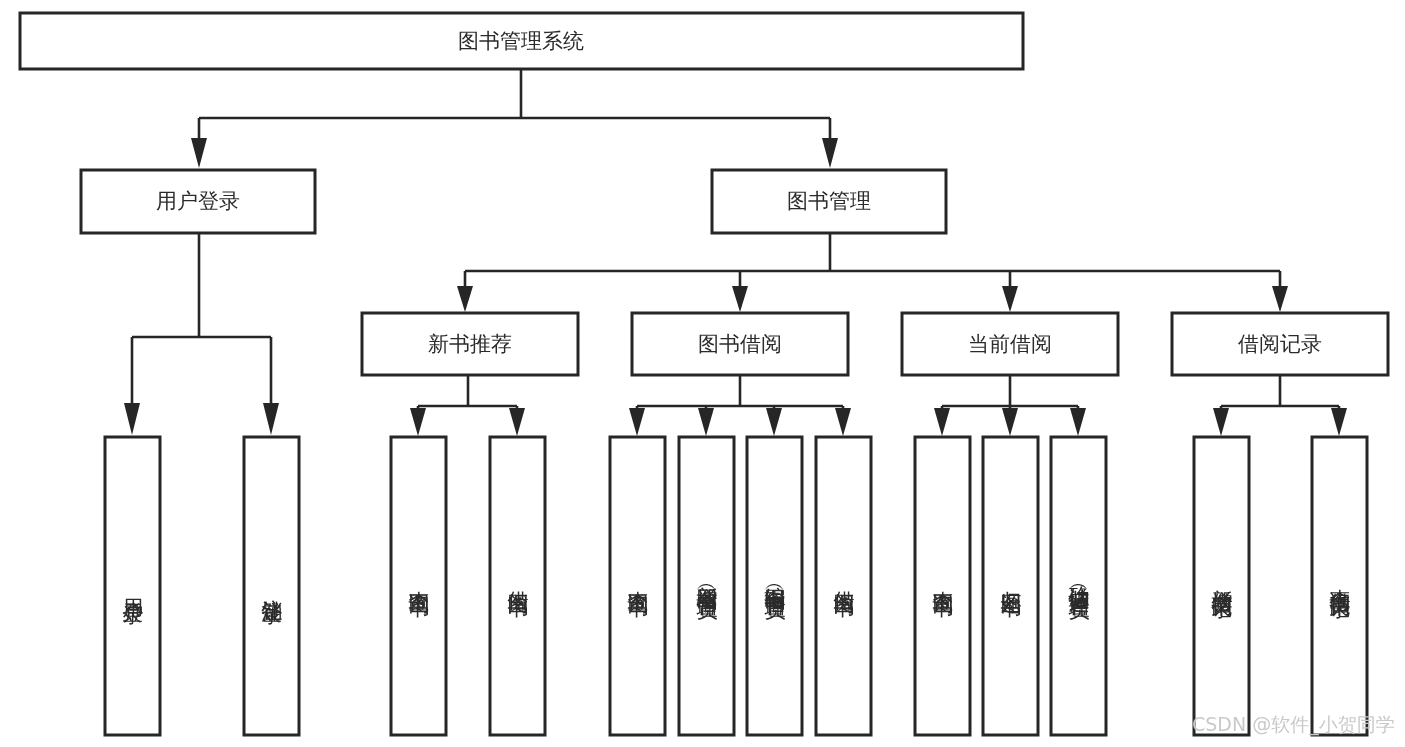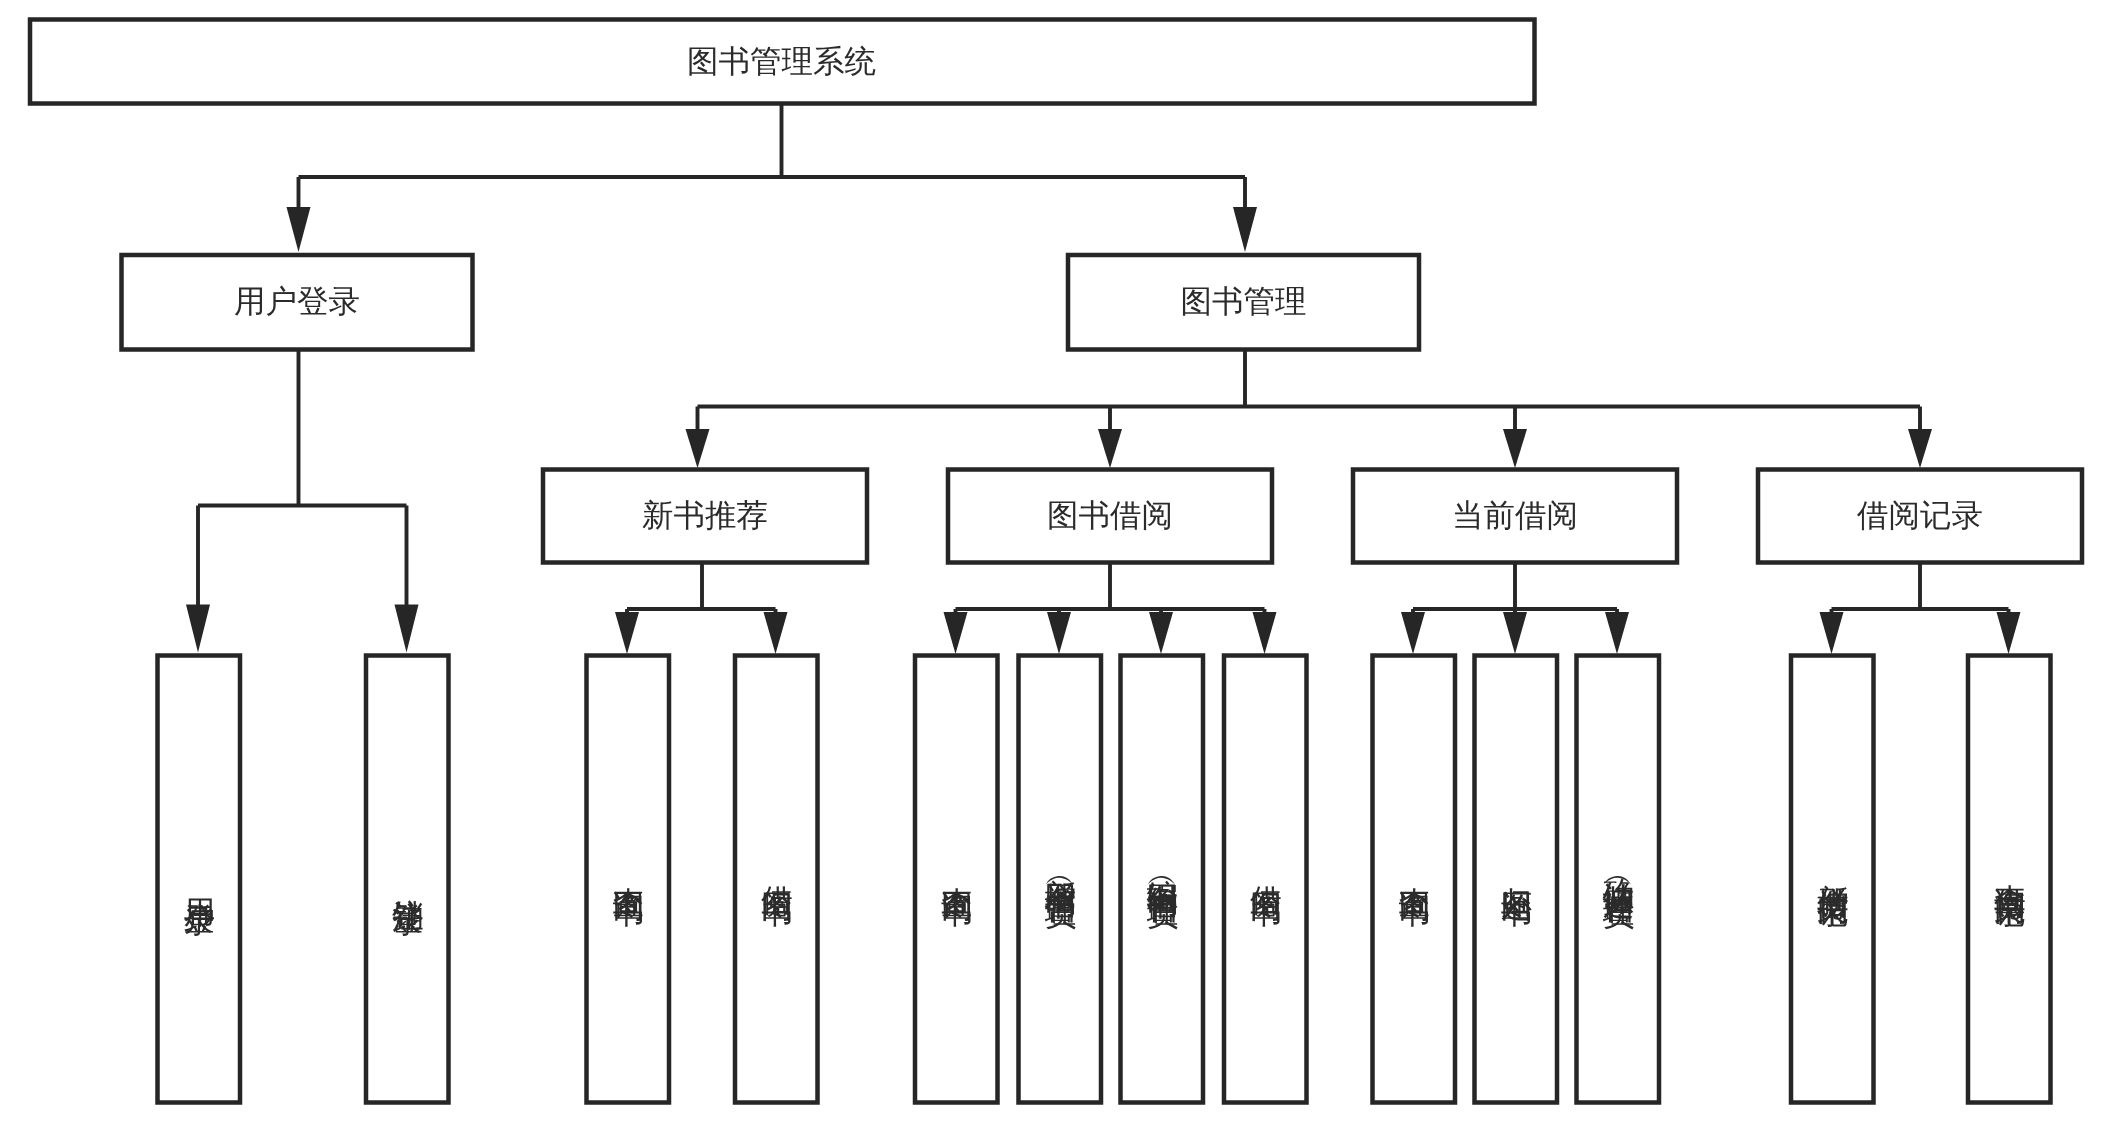--- a/index.html
+++ b/index.html
@@ -233,14 +233,15 @@
       <rect class="node-box" x="1194" y="437" width="55" height="298"></rect>
       <text class="node-label-v" x="1222" y="578">新增借阅记录</text>
     </g>
     <g>
       <rect class="node-box" x="1312" y="437" width="55" height="298"></rect>
       <text class="node-label-v" x="1340" y="578">查询借阅记录</text>
     </g>
 
   </svg>
 
+  <div class="watermark">CSDN @软件_小贺同学</div>
 
 </div>
 
 </body></html>

